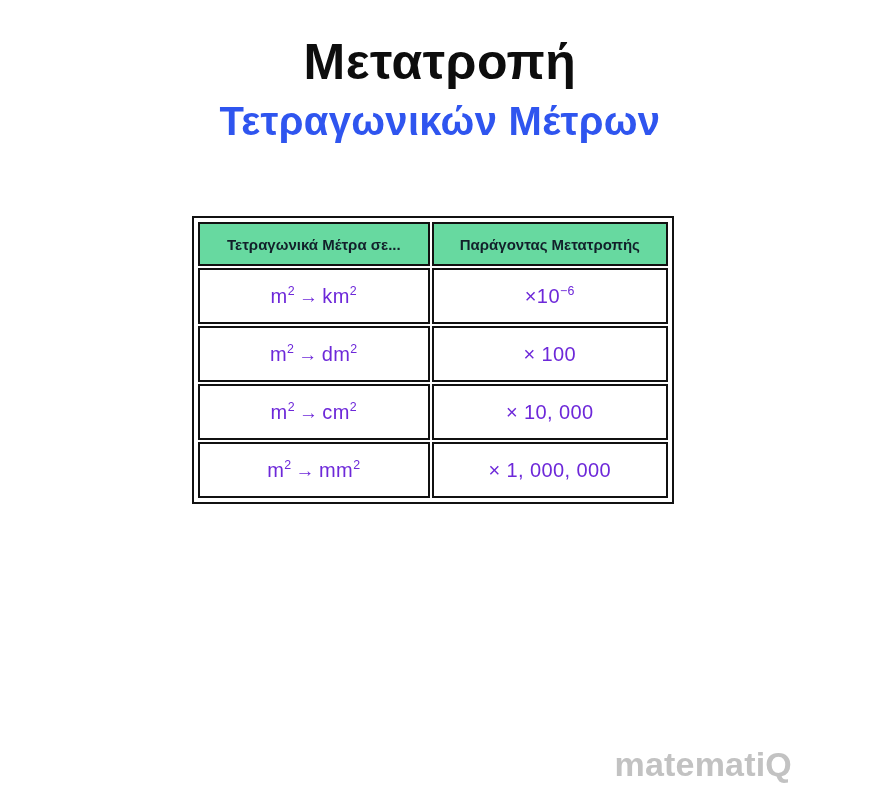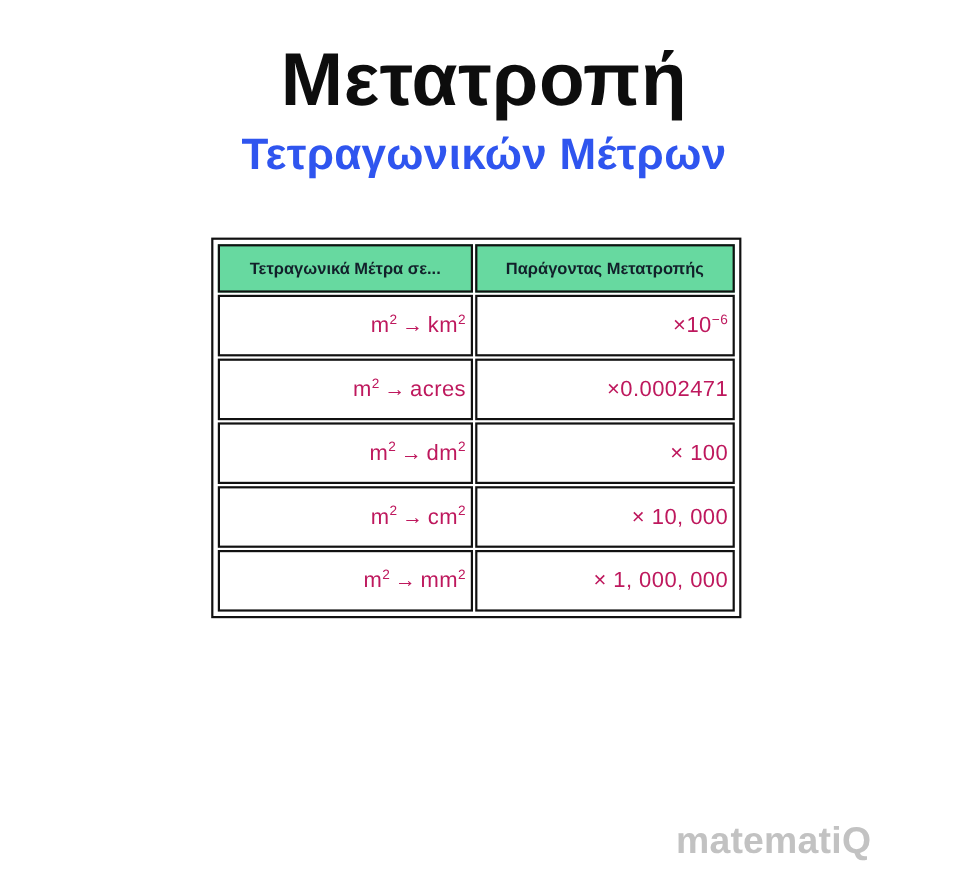--- a/index.html
+++ b/index.html
@@ -24,21 +24,21 @@
     box-sizing: border-box;
   }
 
   
   .title-block {
     width: 880px;
     text-align: center;
     padding-top: 34px;
   }
   .main-title {
-    font-size: 68px;
+    font-size: 50px;
     font-weight: bold;
     color: #0d0d0d;
     letter-spacing: 0.5px;
     line-height: 1.12;
     margin: 0;
   }
   .sub-title {
     font-size: 40px;
     font-weight: bold;
     color: #2f55ef;
@@ -78,22 +78,22 @@
     vertical-align: middle;
     padding: 2px 4px;
     box-sizing: border-box;
   }
   table.conv-table td {
     border: 2px solid #111111;
     background: #ffffff;
     height: 56px;
     font-size: 20px;
     font-weight: normal;
-    color: #be185d;
-    text-align: right;
+    color: #6d28d9;
+    text-align: center;
     vertical-align: middle;
     padding: 2px 4px;
     box-sizing: border-box;
     white-space: nowrap;
   }
   .cell-from {
     letter-spacing: 0.4px;
   }
   .cell-factor {
     letter-spacing: 0.4px;
@@ -141,24 +141,20 @@
           <th>Τετραγωνικά Μέτρα σε...</th>
           <th>Παράγοντας Μετατροπής</th>
         </tr>
       </thead>
       <tbody id="table-body">
       <tr>
             <td class="cell-from">m<sup>2</sup><span class="arrow">→</span>km<sup>2</sup></td>
             <td class="cell-factor">×10<sup>−6</sup></td>
           </tr>
           <tr>
-            <td class="cell-from">m<sup>2</sup><span class="arrow">→</span>acres</td>
-            <td class="cell-factor">×0.0002471</td>
-          </tr>
-          <tr>
             <td class="cell-from">m<sup>2</sup><span class="arrow">→</span>dm<sup>2</sup></td>
             <td class="cell-factor">× 100</td>
           </tr>
           <tr>
             <td class="cell-from">m<sup>2</sup><span class="arrow">→</span>cm<sup>2</sup></td>
             <td class="cell-factor">× 10, 000</td>
           </tr>
           <tr>
             <td class="cell-from">m<sup>2</sup><span class="arrow">→</span>mm<sup>2</sup></td>
             <td class="cell-factor">× 1, 000, 000</td>

